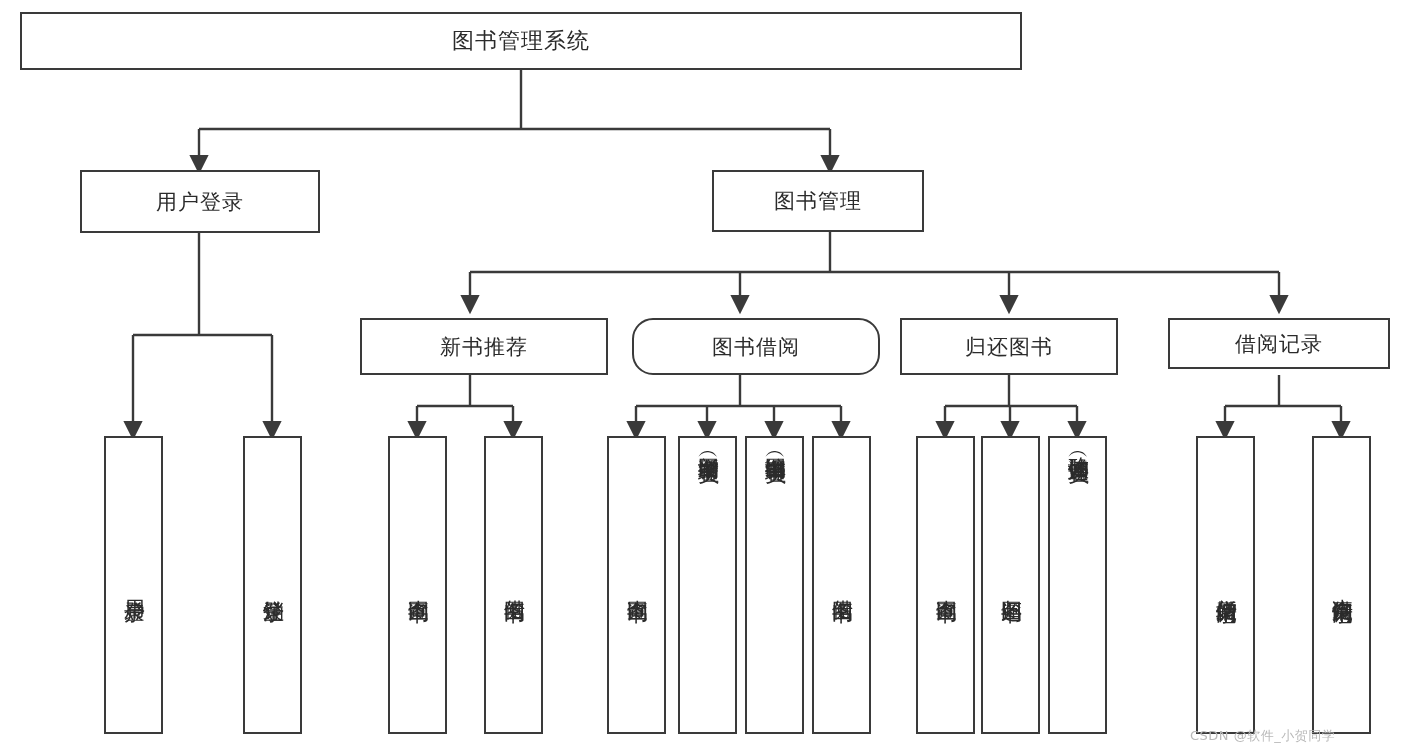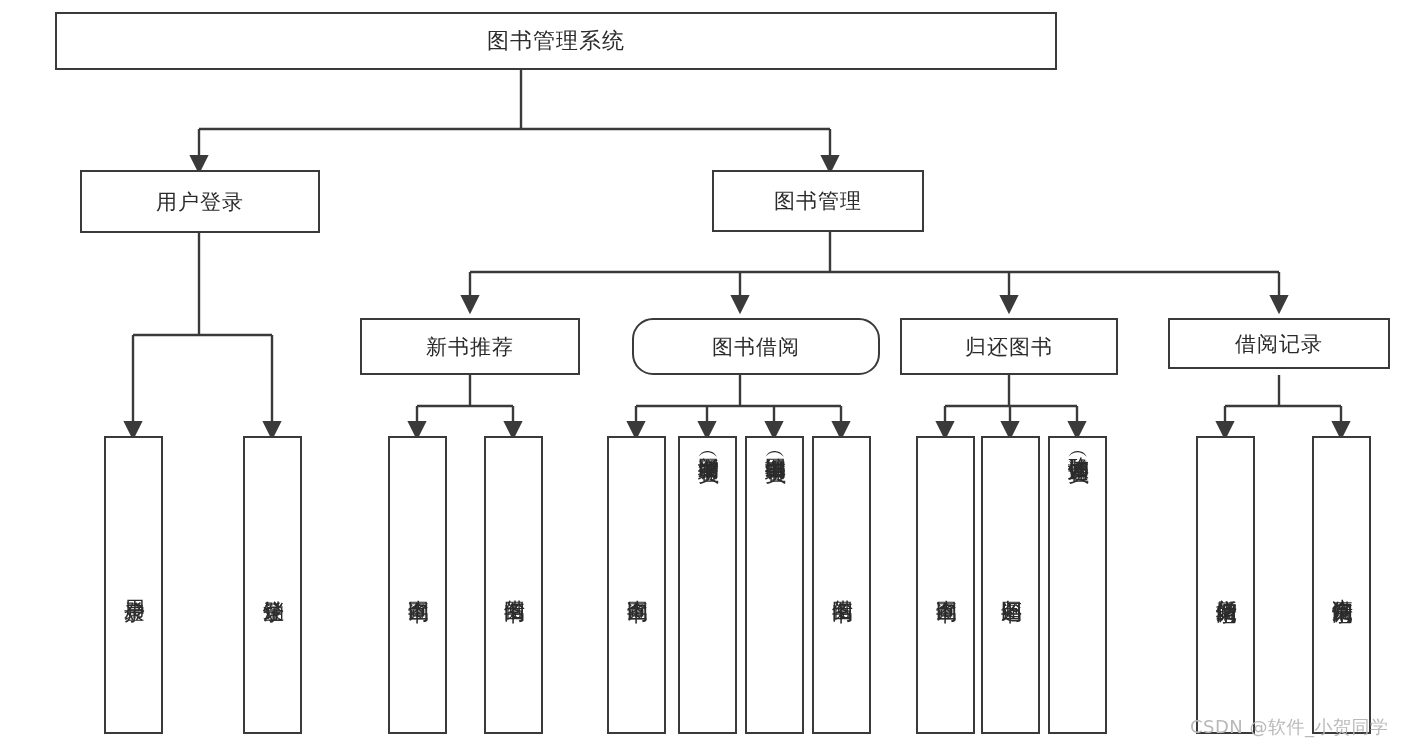--- a/index.html
+++ b/index.html
@@ -47,28 +47,28 @@
     align-items: center;
     justify-content: center;
     line-height: 1.04;
     padding: 2px 0;
   }
   .node-v.top-align {
     justify-content: flex-start;
   }
   #title-node {
     font-size: 22px;
-    margin-left: 35px;
   }
   #watermark {
     position: absolute;
     color: #b9b9b9;
-    font-size: 18px;
+    font-size: 13px;
     white-space: nowrap;
     letter-spacing: 0.5px;
+    margin-top: 12px;
   }
 </style>
 </head>
 <body>
 
 <div id="canvas">
 
   <svg id="wires" viewBox="0 0 1405 747">
     <defs>
       <marker id="arrow" markerWidth="12" markerHeight="12" refX="1.2" refY="4" orient="auto" markerUnits="strokeWidth">
@@ -123,21 +123,21 @@
     <span>图书管理系统</span>
   </div>
 
   <div class="node node-h" style="left:80px; top:170px; width:240px; height:63px;">
     <span>用户登录</span>
   </div>
   <div class="node node-h" style="left:712px; top:170px; width:212px; height:62px;">
     <span>图书管理</span>
   </div>
 
-  <div class="node node-h" style="left:360px; top:318px; width:220px; height:57px;">
+  <div class="node node-h" style="left:360px; top:318px; width:248px; height:57px;">
     <span>新书推荐</span>
   </div>
   <div class="node node-h" style="left:632px; top:318px; width:248px; height:57px;border-radius:21px;">
     <span>图书借阅</span>
   </div>
   <div class="node node-h" style="left:900px; top:318px; width:218px; height:57px;">
     <span>归还图书</span>
   </div>
   <div class="node node-h" style="left:1168px; top:318px; width:222px; height:51px;">
     <span>借阅记录</span>

